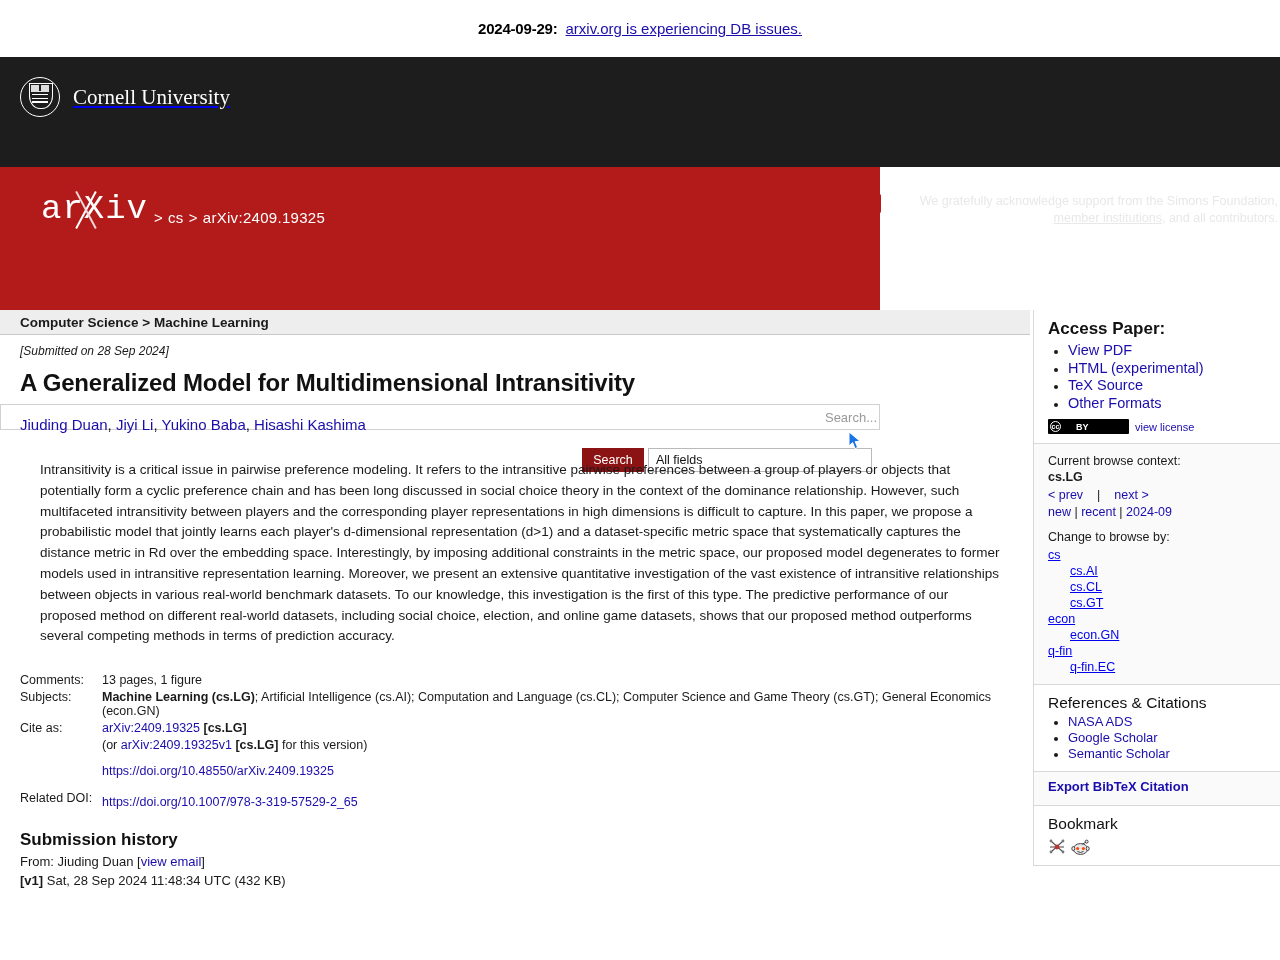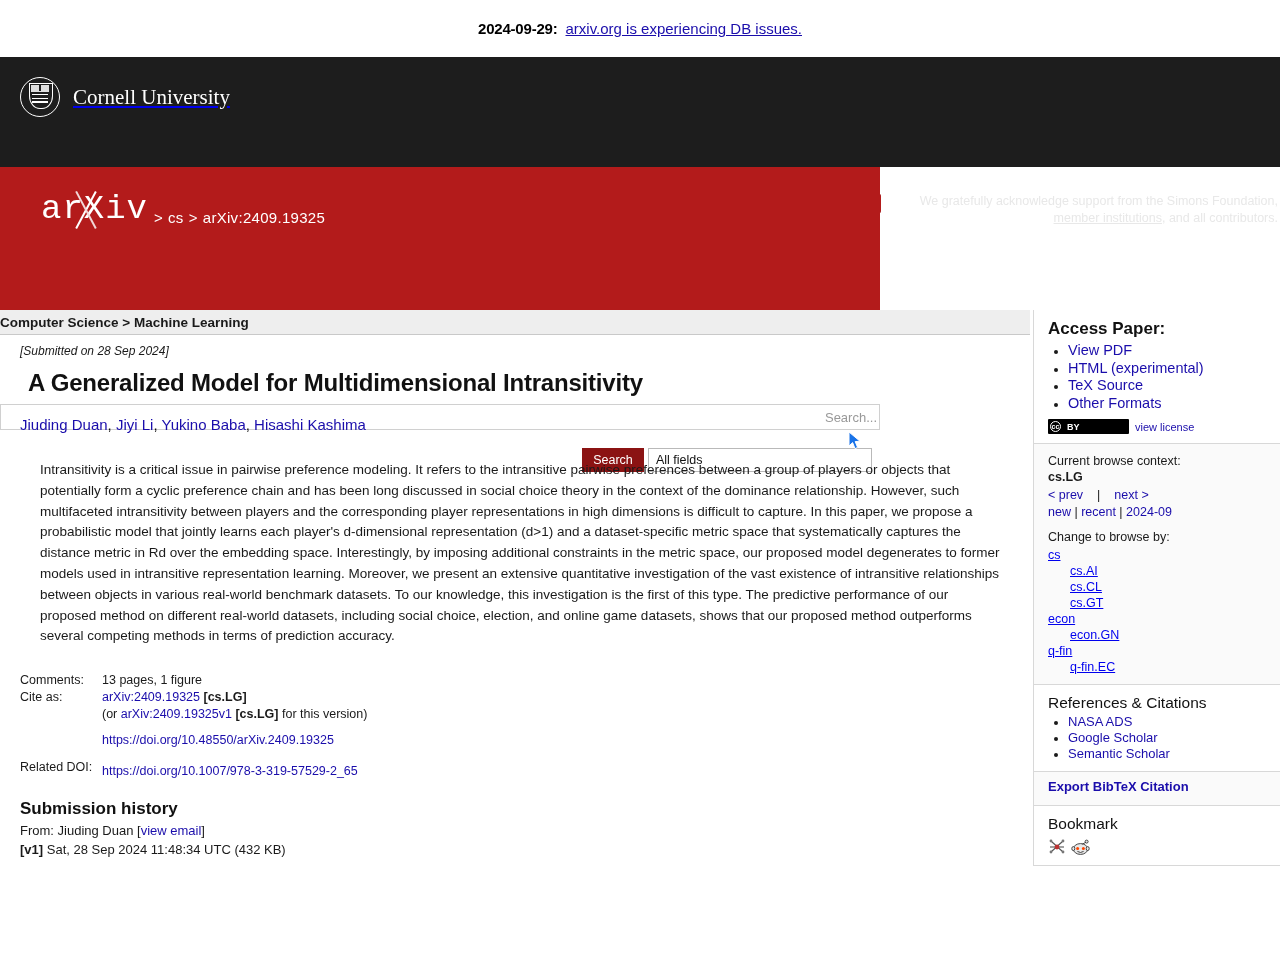--- a/index.html
+++ b/index.html
@@ -226,39 +226,40 @@
     position: relative;
     width: 1280px;
   }
   #subject-head {
     background: #eeeeee;
     border-bottom: 1px solid #c9c9c9;
     height: 25px;
     width: 1030px;
     display: flex;
     align-items: center;
+    padding-left: 20px;
     font-size: 13.5px;
     font-weight: bold;
     color: #1a1a1a;
   }
   #abs-main {
     width: 1030px;
     padding: 0 18px 0 20px;
   }
   #submitted-line {
     font-size: 12px;
     font-style: italic;
     color: #1a1a1a;
     margin-top: 9px;
   }
   #paper-title {
     font-size: 24px;
     font-weight: bold;
     color: #111;
-    margin: 11px 0 0 8px;
+    margin: 11px 0 0 0;
     letter-spacing: -0.2px;
   }
   #authors {
     font-size: 15px;
     margin-top: 19px;
     color: #111;
   }
   #authors a { color: #1a0dab; text-decoration: none; }
   #abstract {
     font-size: 13.5px;
@@ -339,21 +340,21 @@
   #cc-badge {
     background: #000;
     color: #fff;
     height: 15px;
     width: 81px;
     display: flex;
     align-items: center;
     font-size: 9px;
     font-weight: bold;
     padding-left: 2px;
-    gap: 6px;
+    gap: 15px;
     border-radius: 1px;
   }
   #cc-badge .circ {
     border: 1px solid #fff;
     border-radius: 50%;
     width: 11px; height: 11px;
     display: flex; align-items: center; justify-content: center;
     font-size: 7px;
   }
   #license-row a { color: #1a0dab; text-decoration: none; font-size: 11px; }
@@ -446,20 +447,24 @@
       <a href="#">Jiuding Duan</a><span>, </span><a href="#">Jiyi Li</a><span>, </span><a href="#">Yukino Baba</a><span>, </span><a href="#">Hisashi Kashima</a>
     </div>
 
     <div id="abstract">Intransitivity is a critical issue in pairwise preference modeling. It refers to the intransitive pairwise preferences between a group of players or objects that potentially form a cyclic preference chain and has been long discussed in social choice theory in the context of the dominance relationship. However, such multifaceted intransitivity between players and the corresponding player representations in high dimensions is difficult to capture. In this paper, we propose a probabilistic model that jointly learns each player's d-dimensional representation (d&gt;1) and a dataset-specific metric space that systematically captures the distance metric in Rd over the embedding space. Interestingly, by imposing additional constraints in the metric space, our proposed model degenerates to former models used in intransitive representation learning. Moreover, we present an extensive quantitative investigation of the vast existence of intransitive relationships between objects in various real-world benchmark datasets. To our knowledge, this investigation is the first of this type. The predictive performance of our proposed method on different real-world datasets, including social choice, election, and online game datasets, shows that our proposed method outperforms several competing methods in terms of prediction accuracy.</div>
 
     <table id="meta-table">
       <tbody>
           <tr>
         <td class="lbl">Comments:</td>
         <td>13 pages, 1 figure</td>
+      </tr>
+      <tr>
+        <td class="lbl">Subjects:</td>
+        <td><span class="b">Machine Learning (cs.LG)</span><span>; Artificial Intelligence (cs.AI); Computation and Language (cs.CL); Computer Science and Game Theory (cs.GT); General Economics (econ.GN)</span></td>
       </tr>
       <tr>
         <td class="lbl">Cite as:</td>
         <td><a href="#">arXiv:2409.19325</a> <span class="b">[cs.LG]</span></td>
       </tr>
       <tr>
         <td class="lbl"></td>
         <td><span>(or </span><a href="#">arXiv:2409.19325v1</a> <span class="b">[cs.LG]</span><span> for this version)</span></td>
       </tr>
       <tr>

